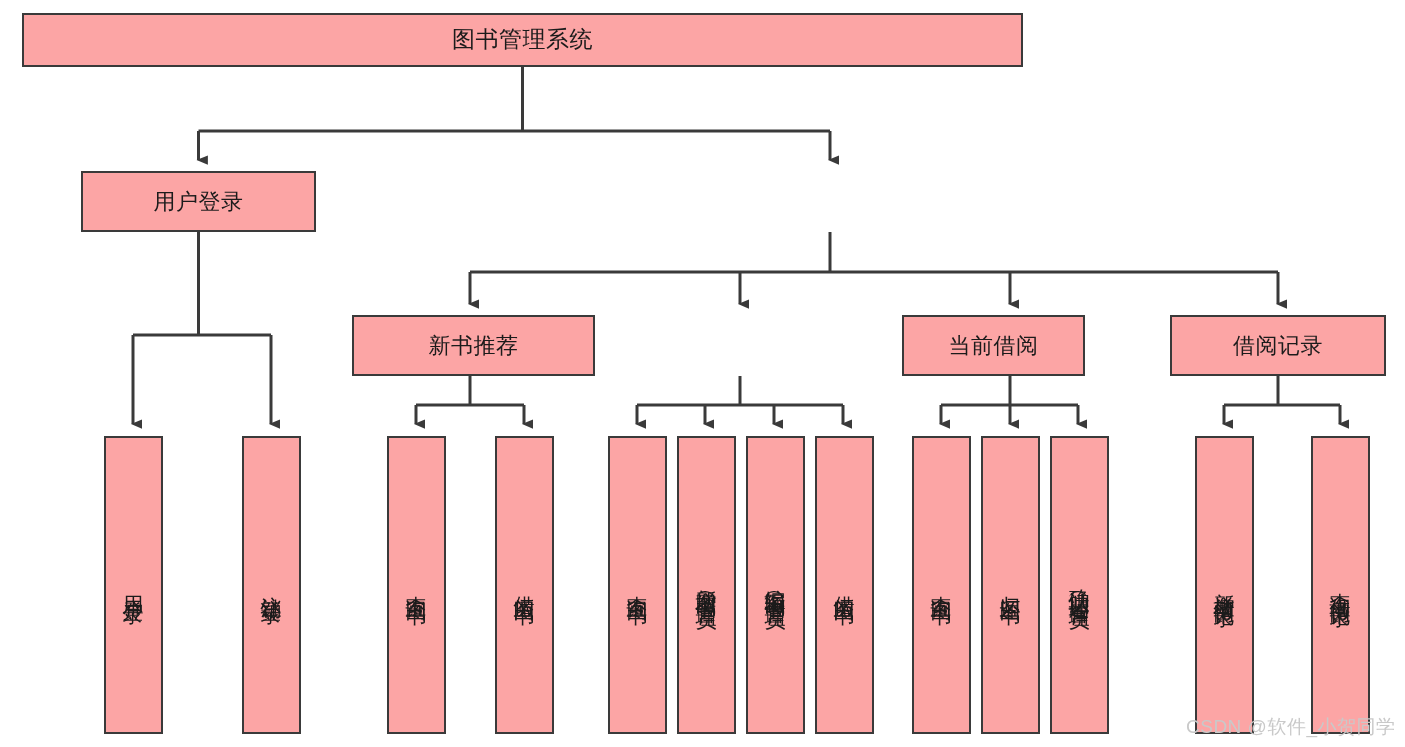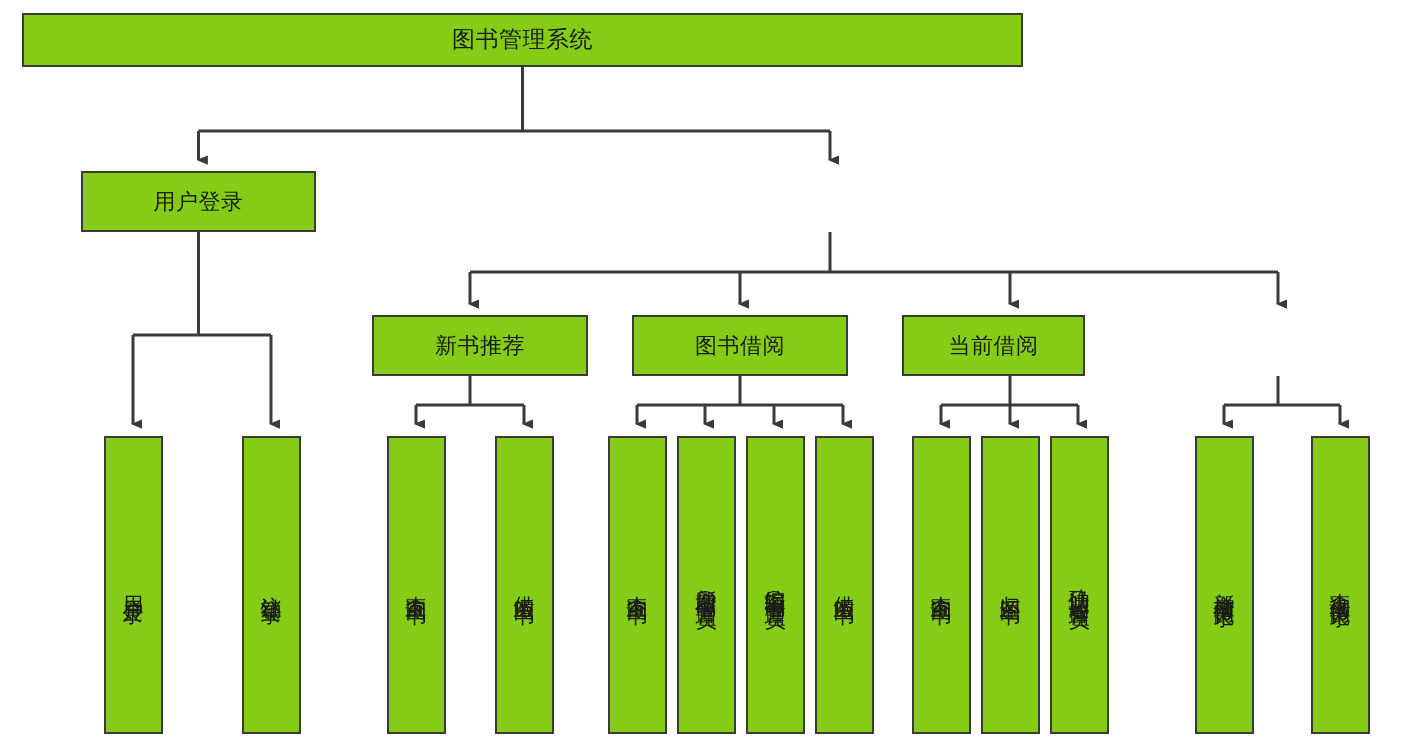--- a/index.html
+++ b/index.html
@@ -22,21 +22,21 @@
     position: absolute;
     left: 0;
     top: 0;
     width: 1405px;
     height: 747px;
     pointer-events: none;
   }
   .node {
     position: absolute;
     box-sizing: border-box;
-    background: #84cc16;
+    background: #fca5a5;
     border: 2.5px solid #3a3a3a;
     display: flex;
     align-items: center;
     justify-content: center;
     color: #1b1b1b;
     z-index: 2;
   }
   .node .label {
     display: block;
     white-space: nowrap;
@@ -131,28 +131,28 @@
   </svg>
 
   <div class="node horiz tier0" style="left:22px; top:13px; width:1001px; height:54px;">
     <span class="label">图书管理系统</span>
   </div>
 
   <div class="node horiz" style="left:81px; top:171px; width:235px; height:61px;">
     <span class="label">用户登录</span>
   </div>
 
-  <div class="node horiz" style="left:372px; top:315px; width:216px; height:61px;">
+  <div class="node horiz" style="left:352px; top:315px; width:243px; height:61px;">
     <span class="label">新书推荐</span>
-  </div>
-  <div class="node horiz" style="left:632px; top:315px; width:216px; height:61px;">
-    <span class="label">图书借阅</span>
   </div>
   <div class="node horiz" style="left:902px; top:315px; width:183px; height:61px;">
     <span class="label">当前借阅</span>
+  </div>
+  <div class="node horiz" style="left:1170px; top:315px; width:216px; height:61px;">
+    <span class="label">借阅记录</span>
   </div>
 
   <div class="node vert" style="left:104px; top:436px; width:59px; height:298px;">
     <span class="label">用户登录</span>
   </div>
   <div class="node vert" style="left:242px; top:436px; width:59px; height:298px;">
     <span class="label">注销登录</span>
   </div>
 
   <div class="node vert" style="left:387px; top:436px; width:59px; height:298px;">
@@ -185,14 +185,15 @@
     <span class="label">确认归还（管理员）</span>
   </div>
 
   <div class="node vert" style="left:1195px; top:436px; width:59px; height:298px;">
     <span class="label">新增借阅记录</span>
   </div>
   <div class="node vert" style="left:1311px; top:436px; width:59px; height:298px;">
     <span class="label">查询借阅记录</span>
   </div>
 
+  <div class="watermark">CSDN @软件_小贺同学</div>
 
 </div>
 
 </body></html>

